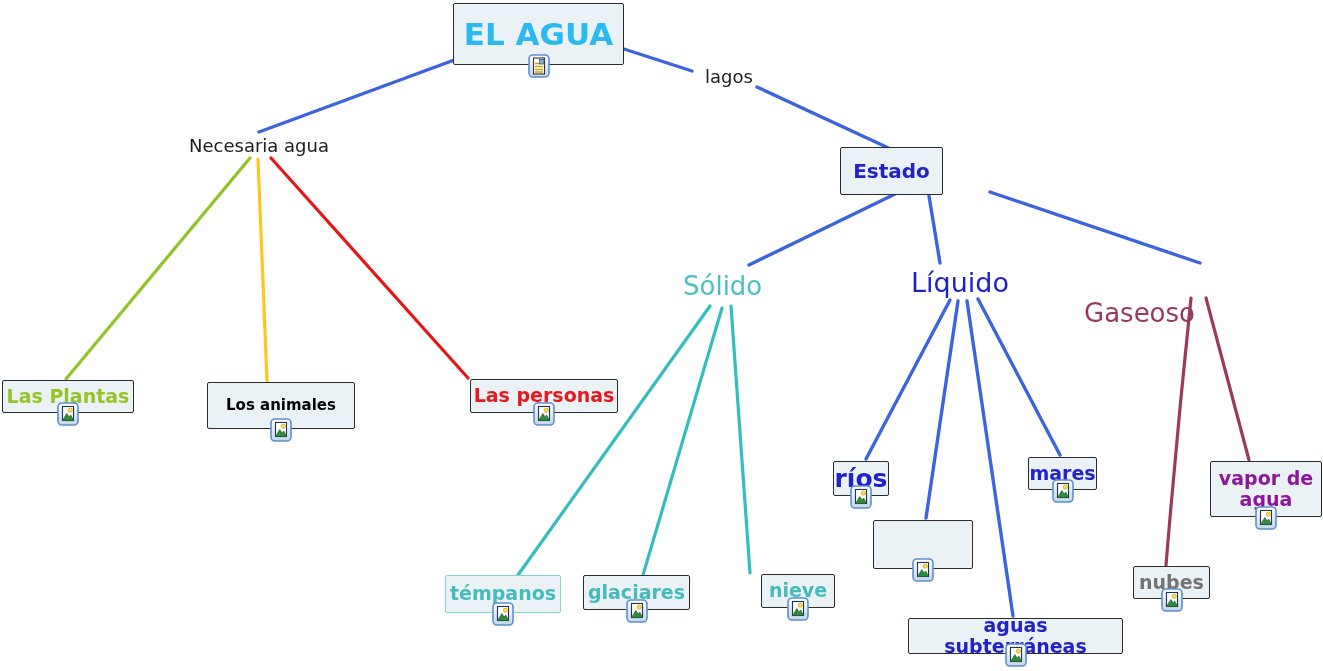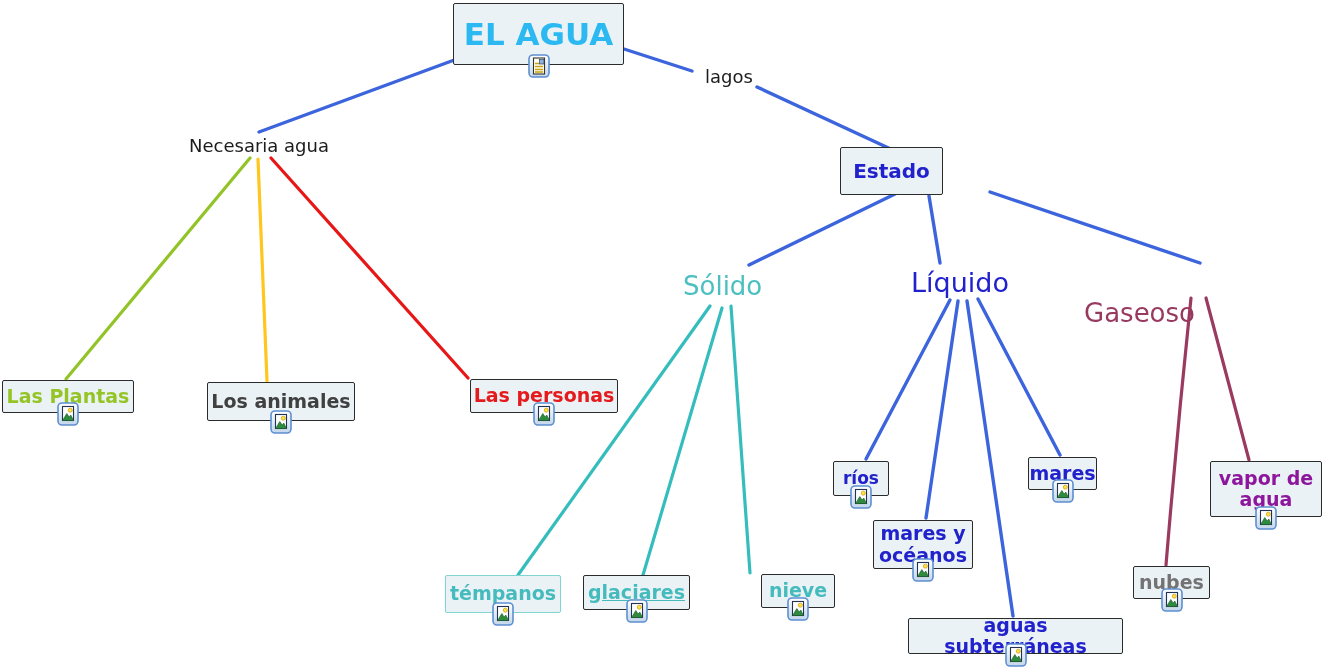--- a/index.html
+++ b/index.html
@@ -44,26 +44,26 @@
     position:absolute;
     font-size:26px;font-weight:normal;
     white-space:nowrap;
     cursor:pointer;
   }
 
   
   #n-el-agua{left:453px;top:3px;width:171px;height:62px;font-size:31px;color:#2cb9f2;}
   #n-estado{left:840px;top:147px;width:103px;height:48px;font-size:20px;color:#2222cc;}
   #n-las-plantas{left:2px;top:380px;width:132px;height:33px;font-size:19px;color:#94c426;}
-  #n-los-animales{left:207px;top:382px;width:148px;height:39px;font-size:19px;color:#404040;}
+  #n-los-animales{left:207px;top:382px;width:148px;height:47px;font-size:15px;color:#000000;}
   #n-las-personas{left:422px;top:379px;width:148px;height:34px;font-size:19px;color:#e51a1c;margin-left:48px;}
   #n-tempanos{left:445px;top:575px;width:116px;height:38px;font-size:19px;color:#45bbbd;border-color:#7fd4d4;}
-  #n-glaciares{left:583px;top:575px;width:107px;height:35px;font-size:19px;color:#45bbbd;text-decoration:underline;}
+  #n-glaciares{left:583px;top:575px;width:107px;height:35px;font-size:19px;color:#45bbbd;}
   #n-nieve{left:713px;top:574px;width:74px;height:34px;font-size:19px;color:#45bbbd;margin-left:48px;}
-  #n-rios{left:833px;top:461px;width:56px;height:35px;font-size:17px;color:#2222cc;}
+  #n-rios{left:833px;top:461px;width:56px;height:35px;font-size:25px;color:#2222cc;}
   #n-lagos{left:1028px;top:457px;width:69px;height:33px;font-size:19px;color:#2222cc;}
   #n-mares{left:873px;top:520px;width:100px;height:49px;font-size:19px;color:#2222cc;}
   #n-aguas{left:908px;top:618px;width:215px;height:36px;font-size:19px;color:#2222cc;}
   #n-nubes{left:1133px;top:566px;width:77px;height:33px;font-size:19px;color:#737373;}
   #n-vapor{left:1210px;top:461px;width:112px;height:56px;font-size:19px;color:#8d169c;}
 
   #l-necesaria{left:176px;top:135px;width:166px;text-align:center;}
   #l-cambia{left:694px;top:66px;width:70px;text-align:center;}
   #c-solido{left:683px;top:271px;color:#4cbfc0;}
   #c-liquido{left:911px;top:267px;color:#2222cc;font-size:27px;}
@@ -182,21 +182,20 @@
         <use href="#pic-icon"></use>
       </svg>
   </div>
   <div class="node" id="n-lagos">
     <span class="lbl">mares</span>
     <svg class="attach-icon">
         <use href="#pic-icon"></use>
       </svg>
   </div>
   <div class="node" id="n-mares">
-    <span class="lbl">mares y océanos</span>
     <svg class="attach-icon">
         <use href="#pic-icon"></use>
       </svg>
   </div>
   <div class="node" id="n-aguas">
     <span class="lbl">aguas subterráneas</span>
     <svg class="attach-icon">
         <use href="#pic-icon"></use>
       </svg>
   </div>

